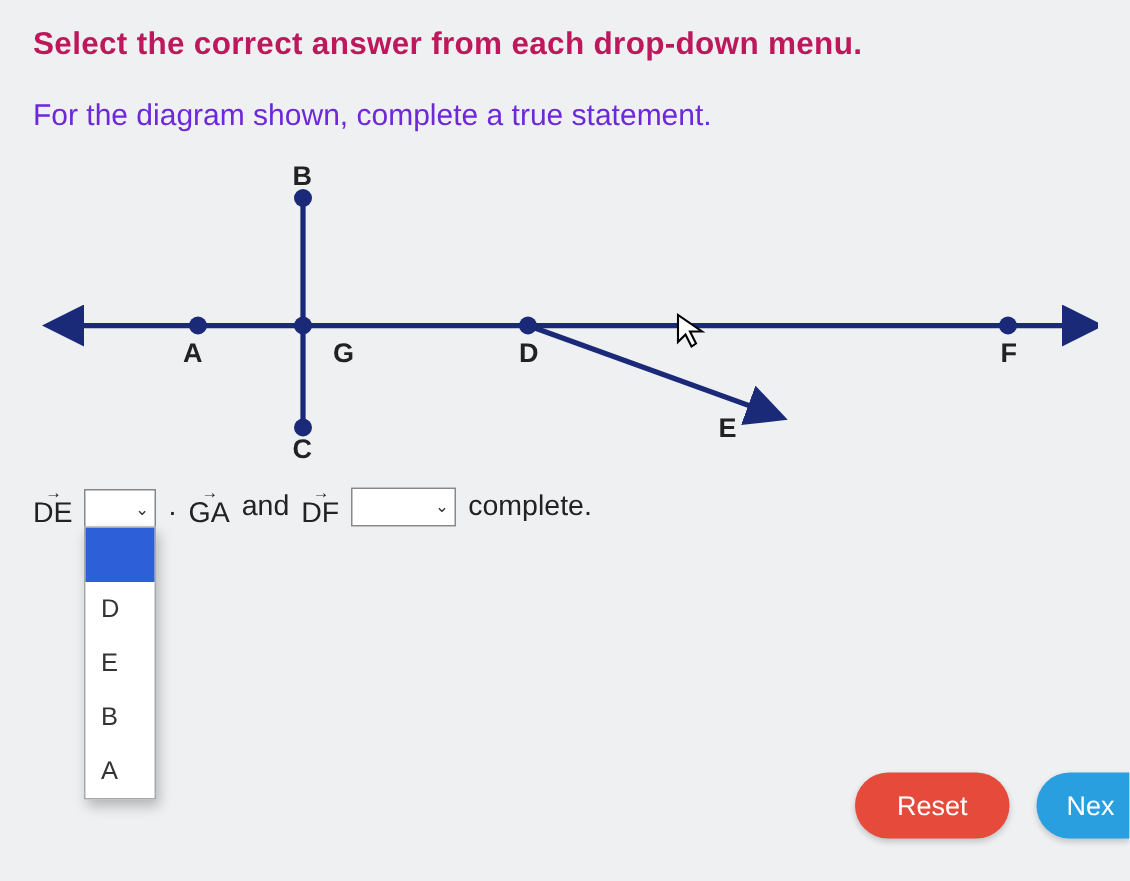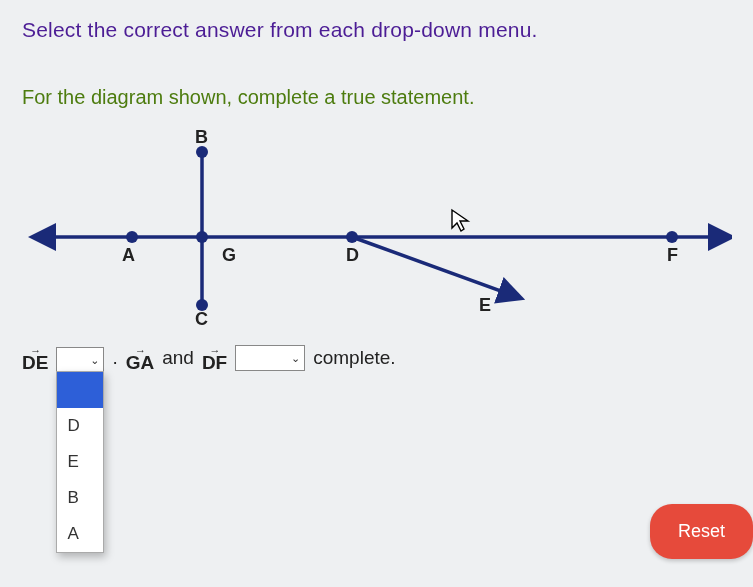--- a/index.html
+++ b/index.html
@@ -3,48 +3,48 @@
   <meta charset="utf-8">
   <style>
     * { box-sizing: border-box; margin: 0; padding: 0; }
     body {
       width: 753px; height: 587px;
       background: #eef0f2;
       font-family: Arial, Helvetica, sans-serif;
       color: #222; overflow: hidden; position: relative;
       padding: 18px 22px;
     }
-    .instr { font-size: 21px; font-weight: 400; color: #4c1d95; margin-bottom: 44px; letter-spacing: .2px; }
-    .subinstr { font-size: 20px; color: #4d7c0f; margin-bottom: 18px; }
+    .instr { font-size: 21px; font-weight: 700; color: #be185d; margin-bottom: 24px; letter-spacing: .2px; }
+    .subinstr { font-size: 20px; color: #6d28d9; margin-bottom: 18px; }
     .diagram { width: 710px; height: 200px; position: relative; margin-bottom: 16px; }
     .diagram svg { position: absolute; left: 0; top: 0; }
     .pt-label { position: absolute; font-size: 18px; font-weight: 700; color: #222; }
     .statement { display: flex; align-items: center; flex-wrap: wrap; gap: 8px; font-size: 19px; color: #222; position: relative; }
     .ray { display: inline-flex; flex-direction: column; align-items: center; line-height: 1; }
     .ray .arrow { font-size: 11px; letter-spacing: -1px; margin-bottom: -2px; }
-    .ray .letters { font-weight: 700; }
+    .ray .letters { font-weight: 400; }
     .dd {
       width: 48px; height: 26px;
       border: 1px solid #888; background: #fff;
       display: inline-flex; align-items: center; justify-content: flex-end;
       padding-right: 4px; font-size: 13px; color: #333;
     }
     .dd .caret { font-size: 11px; }
     .dd-wrap { position: relative; display: inline-block; }
     .dd-list {
       position: absolute; left: 0; top: 28px; width: 48px;
       background: #fff; border: 1px solid #aaa;
       box-shadow: 2px 4px 8px rgba(0,0,0,.25);
       z-index: 20;
     }
     .dd-opt { padding: 8px 10px; font-size: 17px; color: #333; }
     .dd-opt.sel { background: #2d5fd8; }
     .btn-row { position: absolute; right: 0; bottom: 28px; display: flex; gap: 18px; align-items: center; }
     .btn {
-      height: 55px; border-radius: 22px; color: #fff;
+      height: 44px; border-radius: 22px; color: #fff;
       display: flex; align-items: center; justify-content: center;
       font-size: 18px; font-weight: 500; padding: 0 28px;
       box-shadow: 0 2px 4px rgba(0,0,0,.2);
     }
     .btn.reset { background: #e64a3b; }
     .btn.next { background: #2a9fe0; padding-left: 20px; padding-right: 10px; border-top-right-radius:0; border-bottom-right-radius:0; }
     .cursor { position: absolute; left: 450px; top: 208px; pointer-events: none; }
   </style>
 </head>
 <body>
@@ -117,17 +117,18 @@
   <span class="dd" style="width:70px">
     <span></span>
     <span class="caret">⌄</span>
   </span>
 
   <span>complete.</span>
 </div>
 
 <div class="btn-row">
   <div class="btn reset">Reset</div>
+  <div class="btn next">Nex</div>
 </div>
 
 <svg class="cursor" width="22" height="26" viewBox="0 0 22 26">
   <path d="M2 2 L2 20 L7 15 L11 23 L14 21 L10 13 L18 13 Z" fill="#fff" stroke="#000" stroke-width="1.4"></path>
 </svg>
 
 </body></html>

